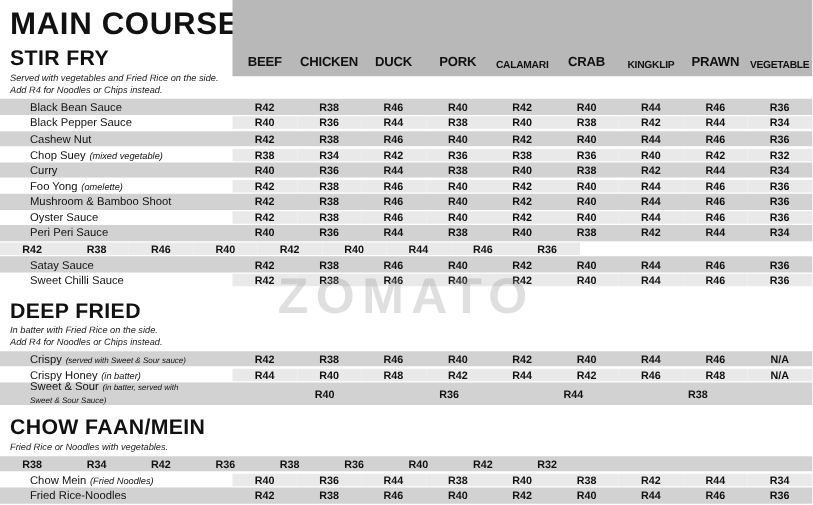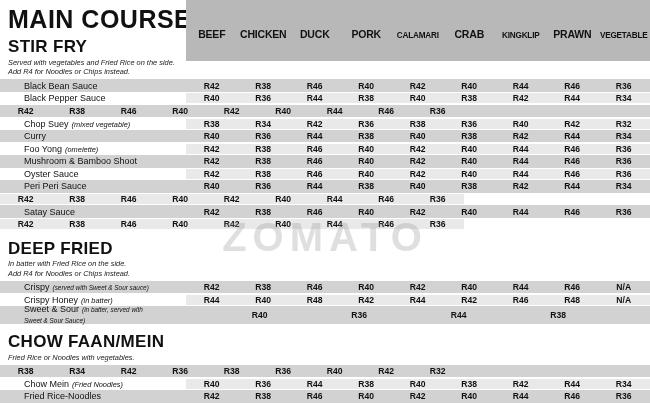--- a/index.html
+++ b/index.html
@@ -29,21 +29,21 @@
     position:absolute;left:186px;top:0;width:464px;height:61px;
     background:#b8b8b8;
   }
   .head-row{
     position:absolute;left:186px;top:30px;width:464px;height:30px;
     display:flex;align-items:flex-end;
   }
   .head-cell{
     flex:0 0 51.5px;width:51.5px;text-align:center;
     font-size:10.5px;font-weight:bold;letter-spacing:-0.2px;
-    padding-bottom:20px;box-sizing:border-box;color:#111;
+    padding-bottom:4px;box-sizing:border-box;color:#111;
   }
   .head-cell.small{font-size:8.2px;}
 
   
   .section{position:relative;}
   .sec-head{
     position:relative;
   }
   .sec-title{
     font-size:17px;font-weight:bold;letter-spacing:.3px;
@@ -131,20 +131,23 @@
           <div class="c-price priceband">R36</div>
           <div class="c-price priceband">R44</div>
           <div class="c-price priceband">R38</div>
           <div class="c-price priceband">R40</div>
           <div class="c-price priceband">R38</div>
           <div class="c-price priceband">R42</div>
           <div class="c-price priceband">R44</div>
           <div class="c-price priceband">R34</div>
         </div>
         <div class="item-row row grey">
+          <div class="c-name">
+            <span>Cashew Nut</span>
+          </div>
           <div class="c-price">R42</div>
           <div class="c-price">R38</div>
           <div class="c-price">R46</div>
           <div class="c-price">R40</div>
           <div class="c-price">R42</div>
           <div class="c-price">R40</div>
           <div class="c-price">R44</div>
           <div class="c-price">R46</div>
           <div class="c-price">R36</div>
         </div>
@@ -253,20 +256,23 @@
           <div class="c-price">R38</div>
           <div class="c-price">R46</div>
           <div class="c-price">R40</div>
           <div class="c-price">R42</div>
           <div class="c-price">R40</div>
           <div class="c-price">R44</div>
           <div class="c-price">R46</div>
           <div class="c-price">R36</div>
         </div>
         <div class="item-row row">
+          <div class="c-name">
+            <span>Sweet Chilli Sauce</span>
+          </div>
           <div class="c-price priceband">R42</div>
           <div class="c-price priceband">R38</div>
           <div class="c-price priceband">R46</div>
           <div class="c-price priceband">R40</div>
           <div class="c-price priceband">R42</div>
           <div class="c-price priceband">R40</div>
           <div class="c-price priceband">R44</div>
           <div class="c-price priceband">R46</div>
           <div class="c-price priceband">R36</div>
         </div>

